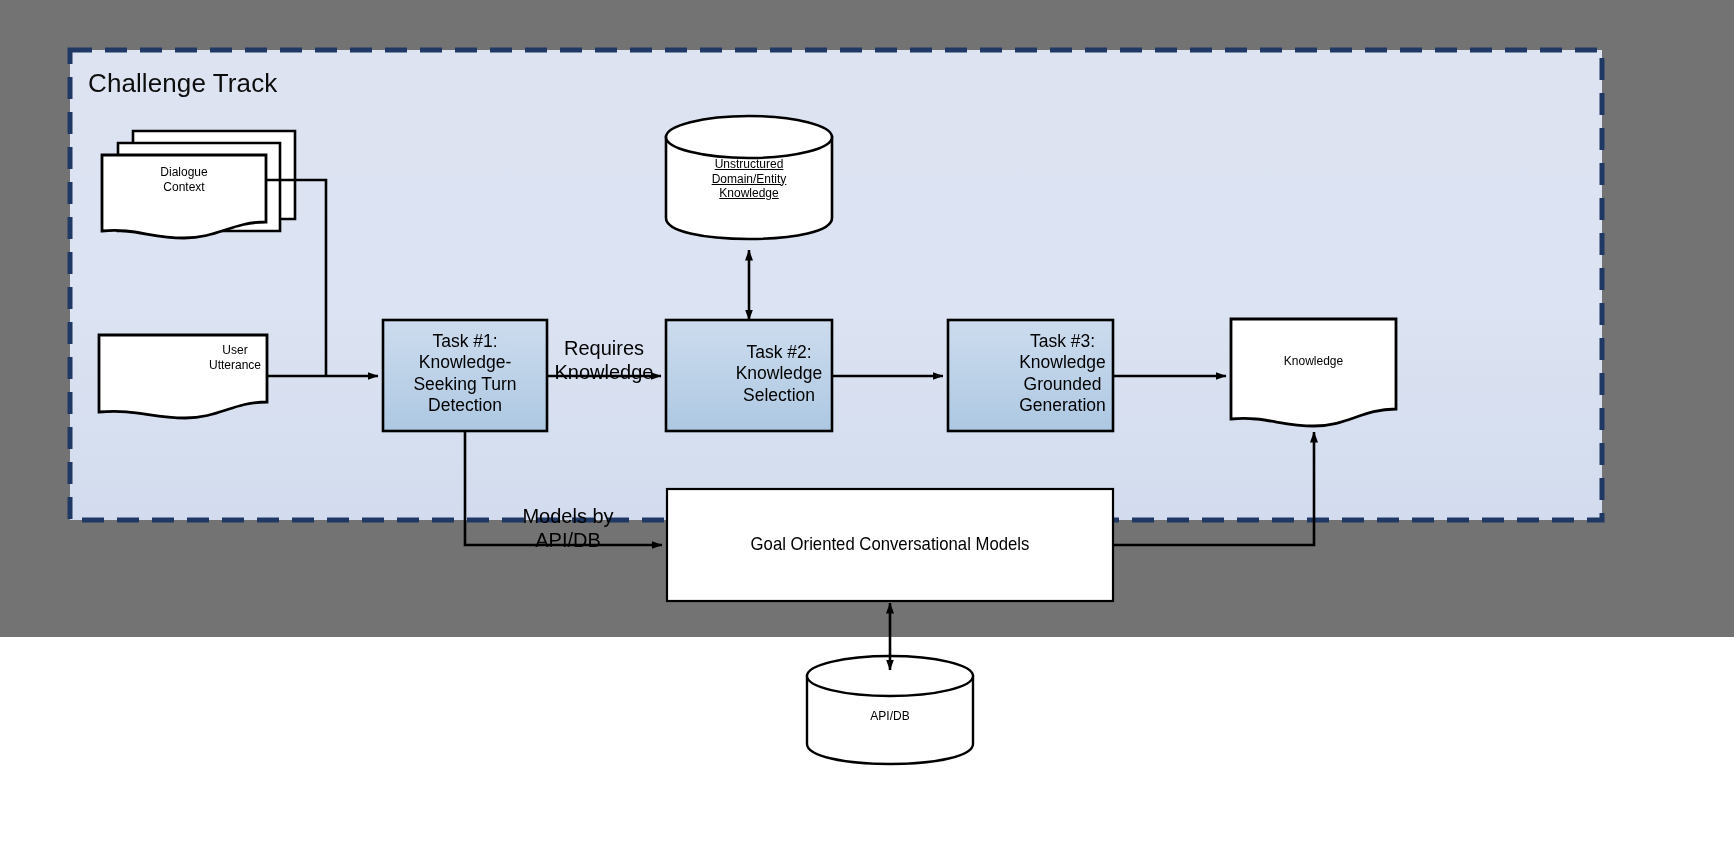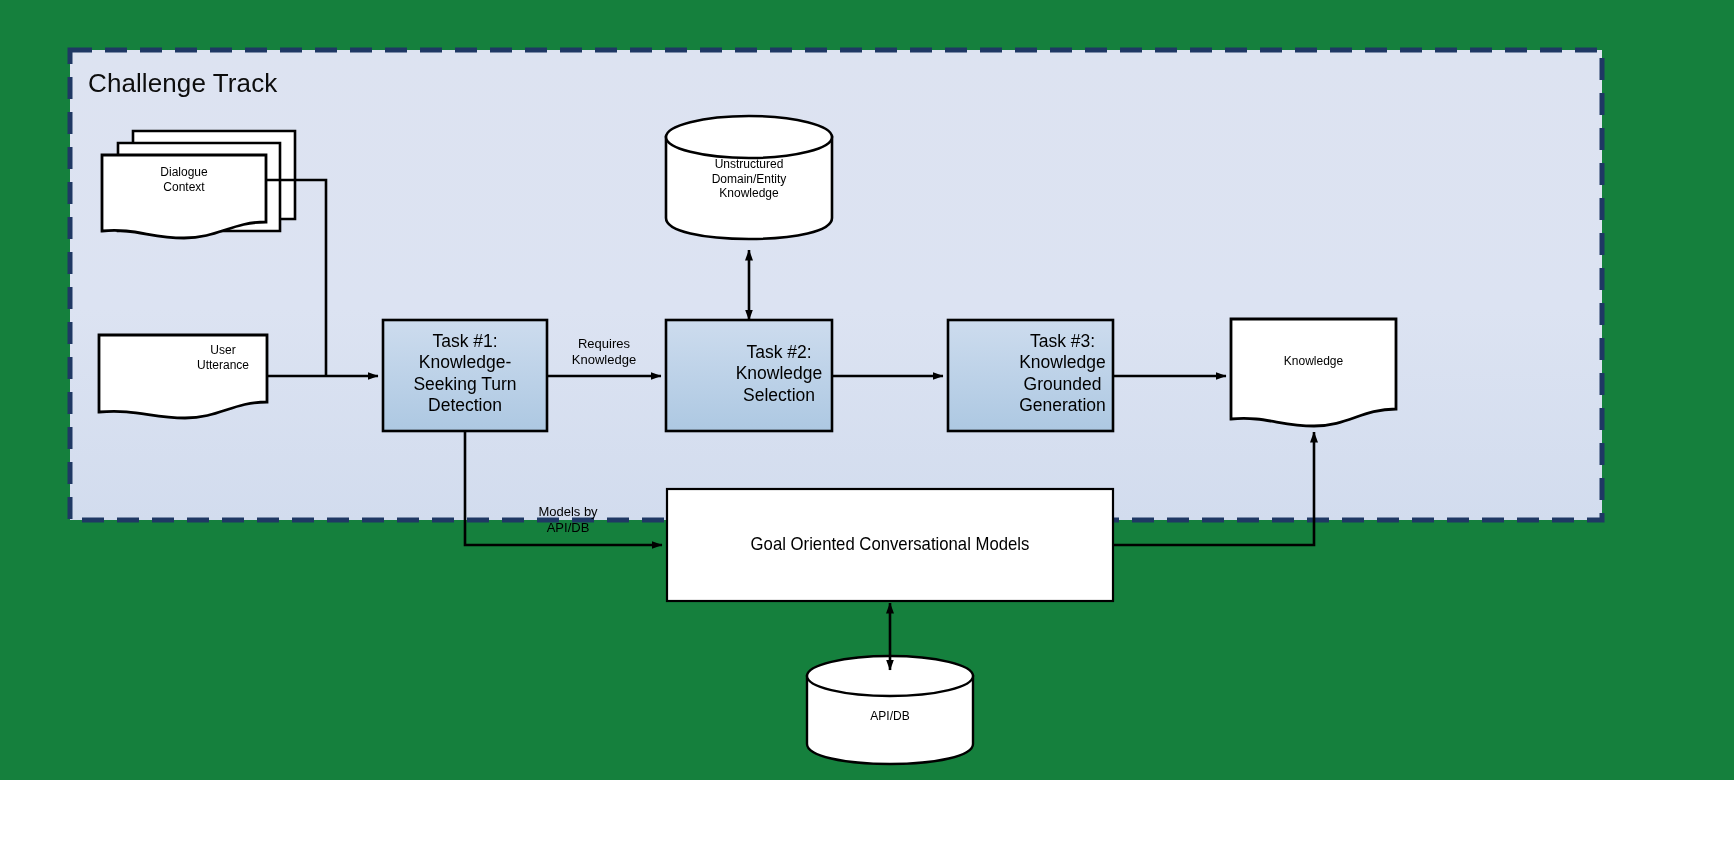--- a/index.html
+++ b/index.html
@@ -10,22 +10,22 @@
   }
   body {
     font-family: "Liberation Sans", sans-serif;
     width: 1734px;
     height: 868px;
     overflow: hidden;
   }
   #canvas {
     position: relative;
     width: 1734px;
-    height: 780px;
-    background: #15803d;
+    height: 637px;
+    background: #737373;
   }
   #svg-layer {
     position: absolute;
     left: 0;
     top: 0;
     width: 1734px;
     height: 868px;
   }
   .lbl {
     position: absolute;
@@ -43,21 +43,21 @@
     top: 68px;
     letter-spacing: 0.1px;
   }
   .shape-text {
     font-size: 12px;
   }
   .task-text {
     font-size: 17.5px;
   }
   .edge-text {
-    font-size: 13px;
+    font-size: 20px;
   }
   .gocm-text {
     font-size: 19px;
     font-family: "Liberation Sans", sans-serif;
     transform: scaleX(0.88);
     transform-origin: center center;
   }
 </style>
 </head>
 <body>
@@ -173,38 +173,38 @@
     <g>
       <path d="M890,603 L890,670" fill="none" stroke="#000000" stroke-width="2.6" marker-end="url(#arrowhead)" marker-start="url(#arrowheadStart)"></path>
     </g>
   </svg>
 
   <div class="track-title">Challenge Track</div>
 
   <div class="lbl shape-text" style="left:102px; top:165px; width:164px;">Dialogue
 Context</div>
 
-  <div class="lbl shape-text" style="left:99px; top:343px; width:168px;padding-left:40px;">User
+  <div class="lbl shape-text" style="left:111px; top:343px; width:168px;padding-left:40px;">User
 Utterance</div>
 
   <div class="lbl task-text" style="left:383px; top:331px; width:164px;">Task #1:
 Knowledge-
 Seeking Turn
 Detection</div>
 
   <div class="lbl task-text" style="left:696px; top:342px; width:166px;">Task #2:
 Knowledge
 Selection</div>
 
   <div class="lbl task-text" style="left:948px; top:331px; width:165px;padding-left:32px;">Task #3:
 Knowledge
 Grounded
 Generation</div>
 
-  <div class="lbl shape-text" style="left:666px; top:157px; width:166px;">Unstructured
+  <div class="lbl shape-text" style="left:666px; top:157px; width:166px;text-decoration:underline;">Unstructured
 Domain/Entity
 Knowledge</div>
 
   <div class="lbl shape-text" style="left:1231px; top:354px; width:165px;">Knowledge</div>
 
   <div class="lbl gocm-text" style="left:667px; top:532px; width:446px;">Goal Oriented Conversational  Models</div>
 
   <div class="lbl shape-text" style="left:807px; top:709px; width:166px;">API/DB</div>
 
   <div class="lbl edge-text" style="left:547px; top:336px; width:114px;">Requires

